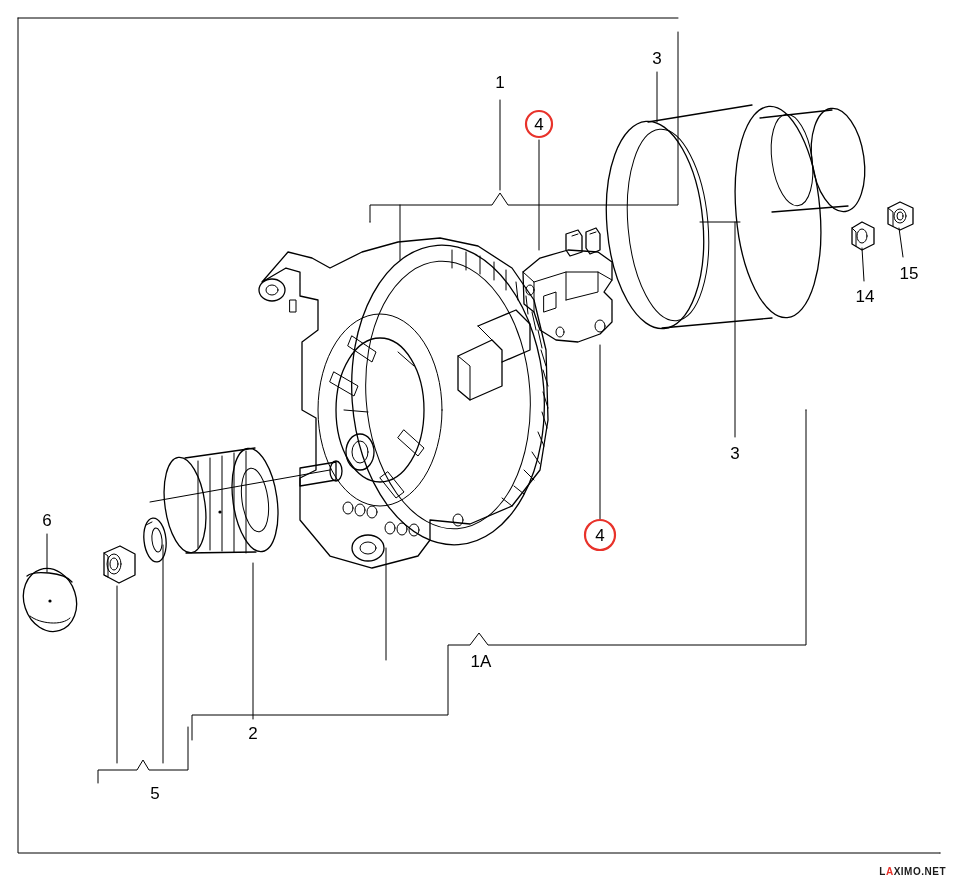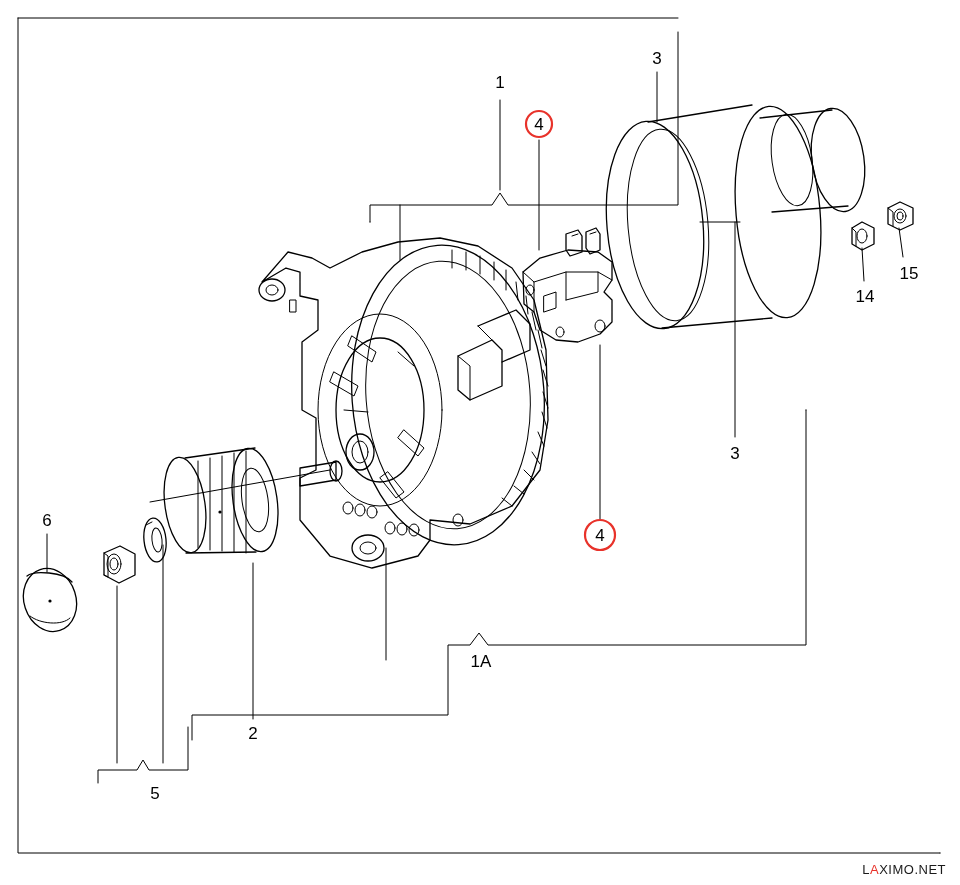--- a/index.html
+++ b/index.html
@@ -53,22 +53,22 @@
   .circle-hi {
     fill: none;
     stroke: #e8322a;
     stroke-width: 2.2;
   }
   .watermark {
     position: absolute;
     right: 14px;
     bottom: 8px;
     font-family: "Liberation Sans", sans-serif;
-    font-size: 13px;
-    font-weight: normal;
+    font-size: 10px;
+    font-weight: bold;
     letter-spacing: 0.5px;
     color: #1a1a1a;
   }
   .wm-a { color: #e8322a; }
 </style>
 </head>
 <body>
 
 <div id="diagram-root">
   <svg id="main-svg" viewBox="0 0 960 885" xmlns="http://www.w3.org/2000/svg">

